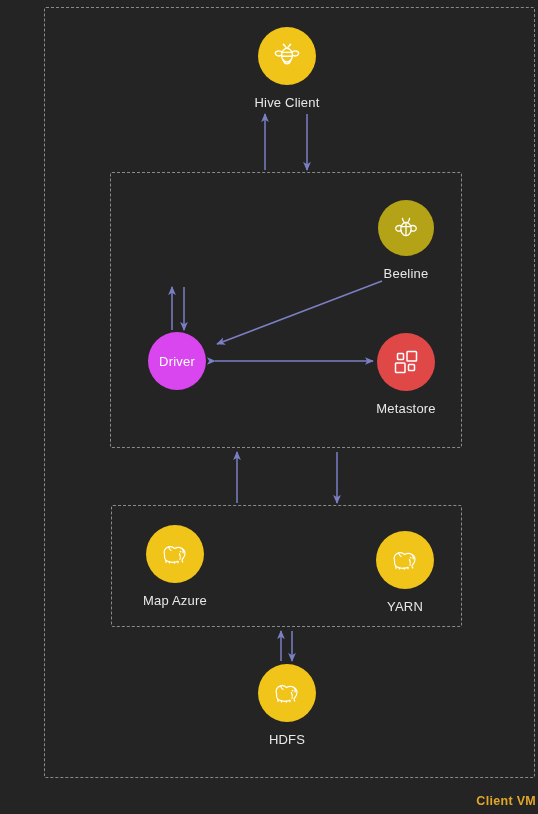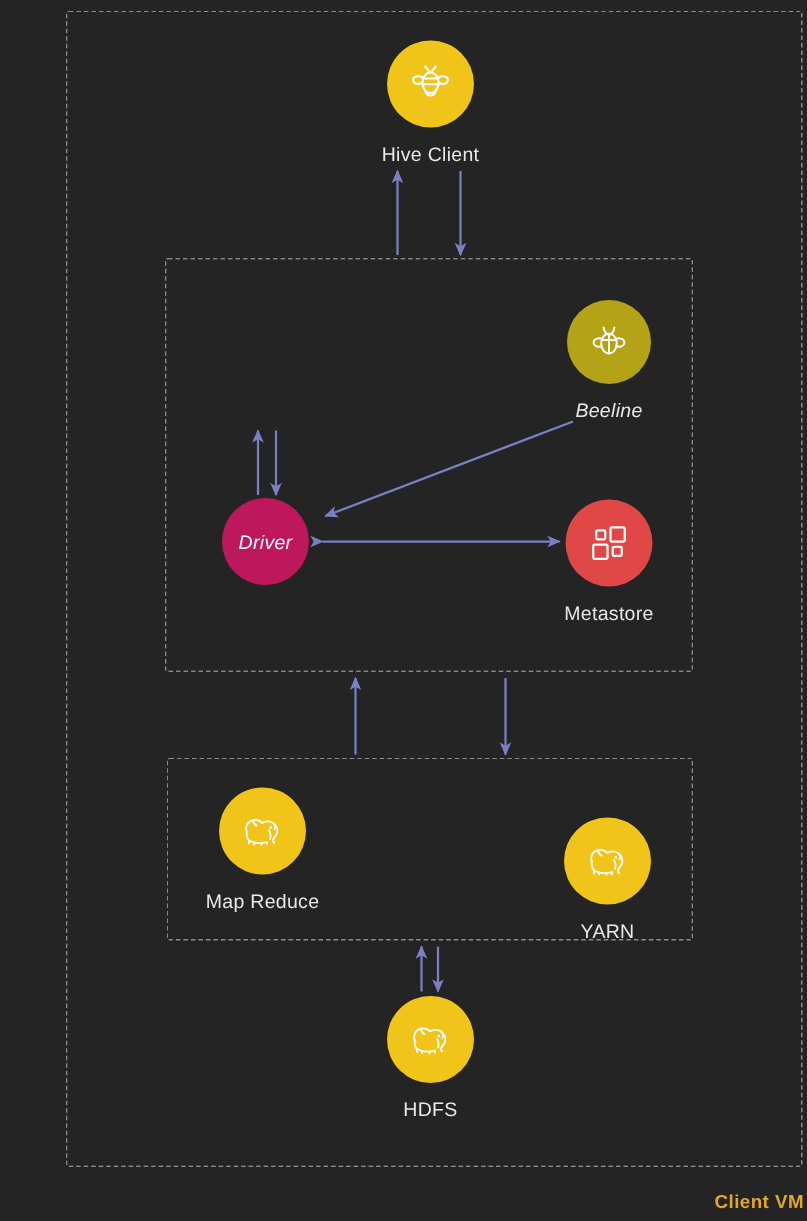--- a/index.html
+++ b/index.html
@@ -75,29 +75,29 @@
   }
   .inner-label {
     font-size: 13px;
     color: #ffffff;
     letter-spacing: 0.2px;
   }
 
   
   #node-hive-client   { left: 197px; top: 27px; }
   #node-hive-server2  { left: 87px;  top: 200px; }
-  #node-beeline       { left: 316px; top: 200px; font-style: italic; }
+  #node-beeline       { left: 316px; top: 200px; }
   #node-driver        { left: 87px;  top: 332px; }
   #node-metastore     { left: 316px; top: 333px; justify-content: flex-end; }
   #node-map-reduce    { left: 85px;  top: 525px; }
-  #node-yarn          { left: 315px; top: 545px; }
+  #node-yarn          { left: 315px; top: 531px; }
   #node-hdfs          { left: 197px; top: 664px; justify-content: space-between; }
 
   
-  #node-driver .circle { background: #be185d; font-style: italic; }
+  #node-driver .circle { background: #d946ef; }
 
   
   #arrows {
     position: absolute;
     inset: 0;
     width: 538px;
     height: 814px;
     pointer-events: none;
   }
 
@@ -210,21 +210,21 @@
         <path d="M11.4 24.6 L11.4 26"></path>
         <path d="M16.4 24.8 L16.4 26.2"></path>
         <path d="M20 24.4 L20 25.8"></path>
         <path d="M8 23.4 C11 25.2 16.4 25.6 20 24.4"></path>
         <path d="M24 11.6 C25.2 12.8 25.6 14.6 25 16"></path>
         <path d="M21.4 16.6 C22.4 18.4 22.6 20.6 22 22.4"></path>
         <circle cx="22.6" cy="14.6" r="0.9" fill="#ffffff" stroke="none"></circle>
         <path d="M10.6 9.8 C11 11.6 11.8 12.8 13 13.4"></path>
       </svg>
     </div>
-    <div class="node-label">Map Reduce</div>
+    <div class="node-label">Map Azure</div>
   </div>
 
   <div class="node" id="node-yarn">
     <div class="circle big" style="background:#f0c419">
       <svg width="34" height="34" viewBox="0 0 34 34" fill="none" stroke="#ffffff" stroke-width="1.2" stroke-linecap="round" stroke-linejoin="round">
         <path d="M6.5 17.5 C5.2 14.2 7 10.6 10.6 9.8 C13.4 9.2 15.4 10.2 16.6 11.6
                  C18.4 10.4 21.6 10 24 11.6 C26.6 13.3 27.4 16.4 26.6 18.6
                  C26 20.4 24.8 21 24.2 22.6 C23.8 23.8 24.2 24.6 24.8 25"></path>
         <path d="M6.5 17.5 C6.2 20 6.8 22 8 23.4"></path>
         <path d="M8 23.4 L8 25.4"></path>

